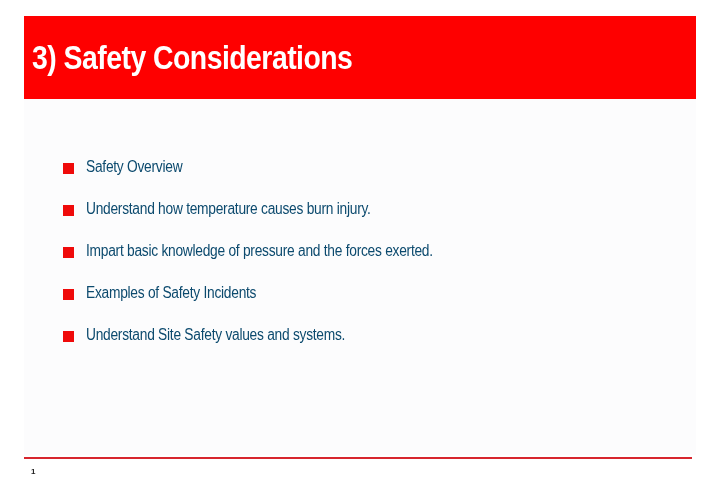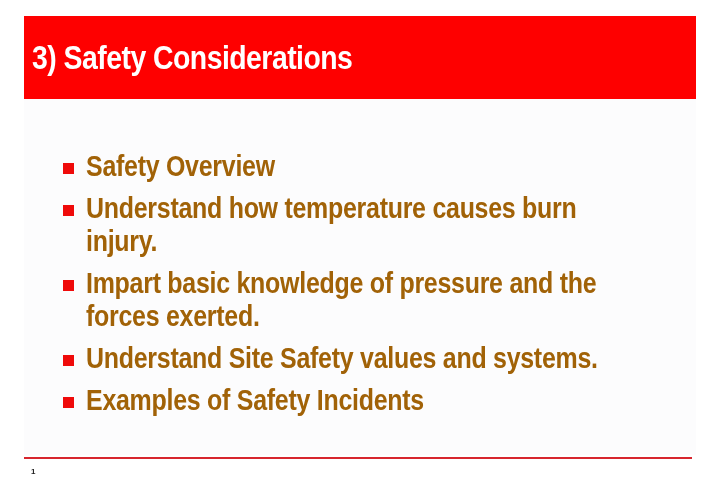--- a/index.html
+++ b/index.html
@@ -21,21 +21,21 @@
     color: #ffffff; font-weight: bold; font-size: 33px; line-height: 40px;
     letter-spacing: -0.6px; transform: scaleX(0.86); transform-origin: left center;
     white-space: nowrap;
   }
   .bullets {
     position: absolute; left: 62px; top: 150px; width: 620px;
     list-style: none; margin: 0; padding: 0;
   }
   .bullet {
     position: relative; padding-left: 24px; margin: 0 0 9px 0;
-    font-weight: bold; font-size: 29px; line-height: 33px; color: #a16207;
+    font-weight: normal; font-size: 16px; line-height: 33px; color: #0c4a6e;
   }
   .bullet-text {
     display: inline-block; transform: scaleX(0.86); transform-origin: left center;
     width: 640px; letter-spacing: -0.3px;
   }
   .bullet-square {
     position: absolute; left: 1px; top: 13px; width: 11px; height: 11px;
     background: #ef0a0a;
   }
   .footer-rule {
@@ -65,23 +65,23 @@
     <li class="bullet">
       <span class="bullet-square"></span>
       <span class="bullet-text">Understand how temperature causes burn injury.</span>
     </li>
     <li class="bullet">
       <span class="bullet-square"></span>
       <span class="bullet-text" style="width:600px;">Impart basic knowledge of pressure and the forces exerted.</span>
     </li>
     <li class="bullet">
       <span class="bullet-square"></span>
-      <span class="bullet-text">Understand Site Safety values and systems.</span>
+      <span class="bullet-text">Examples of Safety Incidents</span>
     </li>
     <li class="bullet">
       <span class="bullet-square"></span>
-      <span class="bullet-text">Examples of Safety Incidents</span>
+      <span class="bullet-text">Understand Site Safety values and systems.</span>
     </li>
   </ul>
 
   <div class="footer-rule"></div>
   <div class="page-number">1</div>
 </div>
 
 </body></html>

